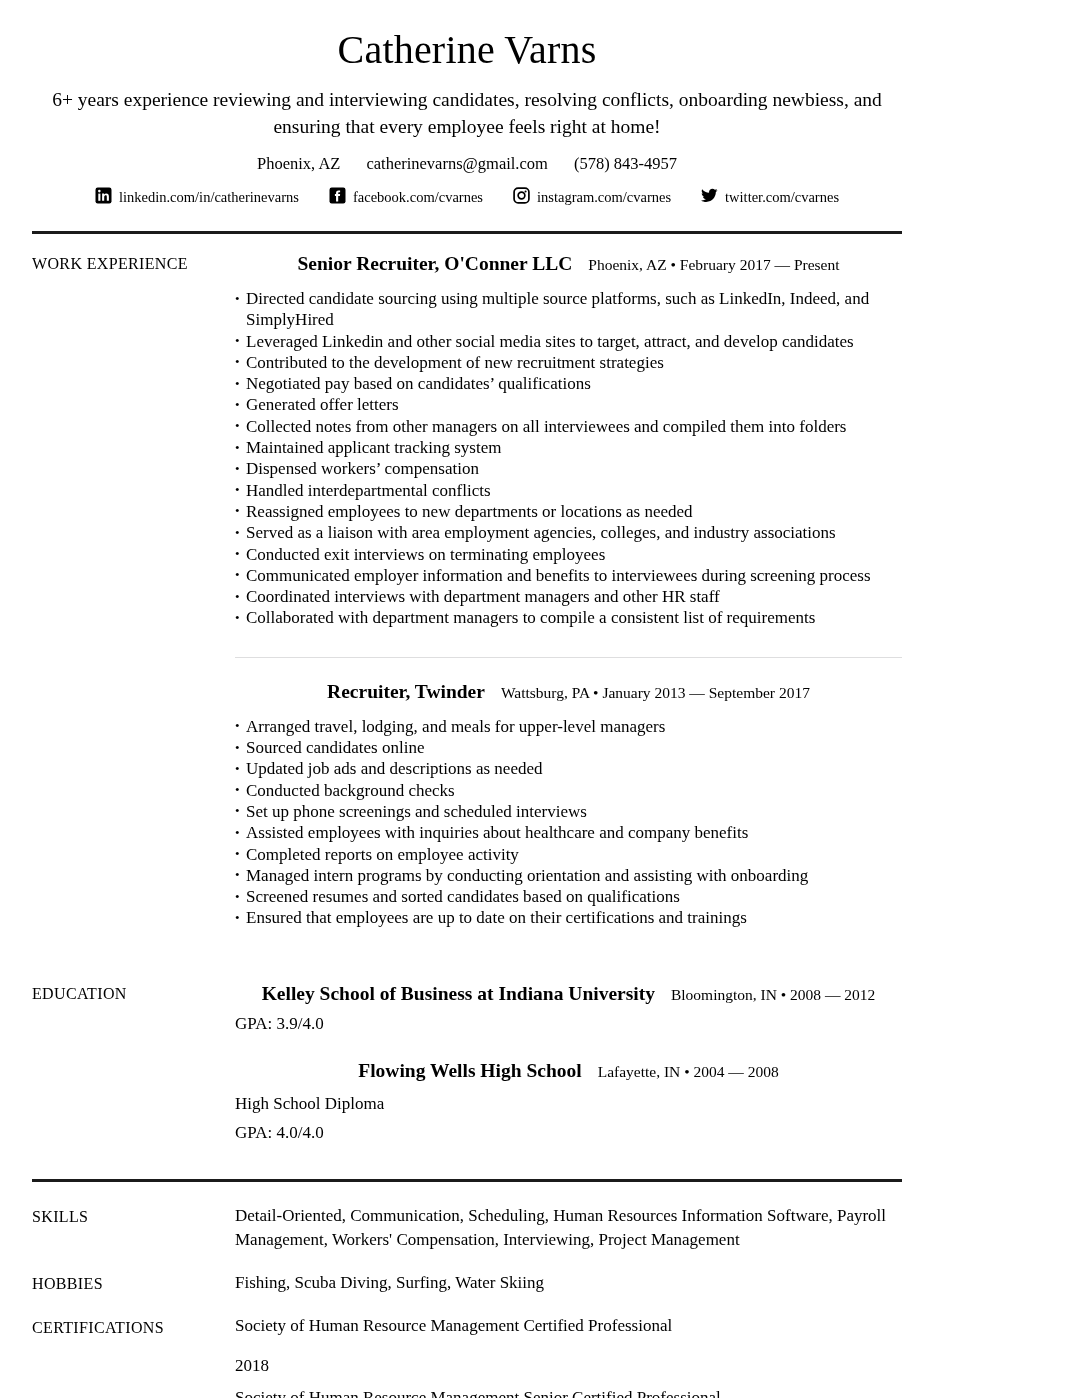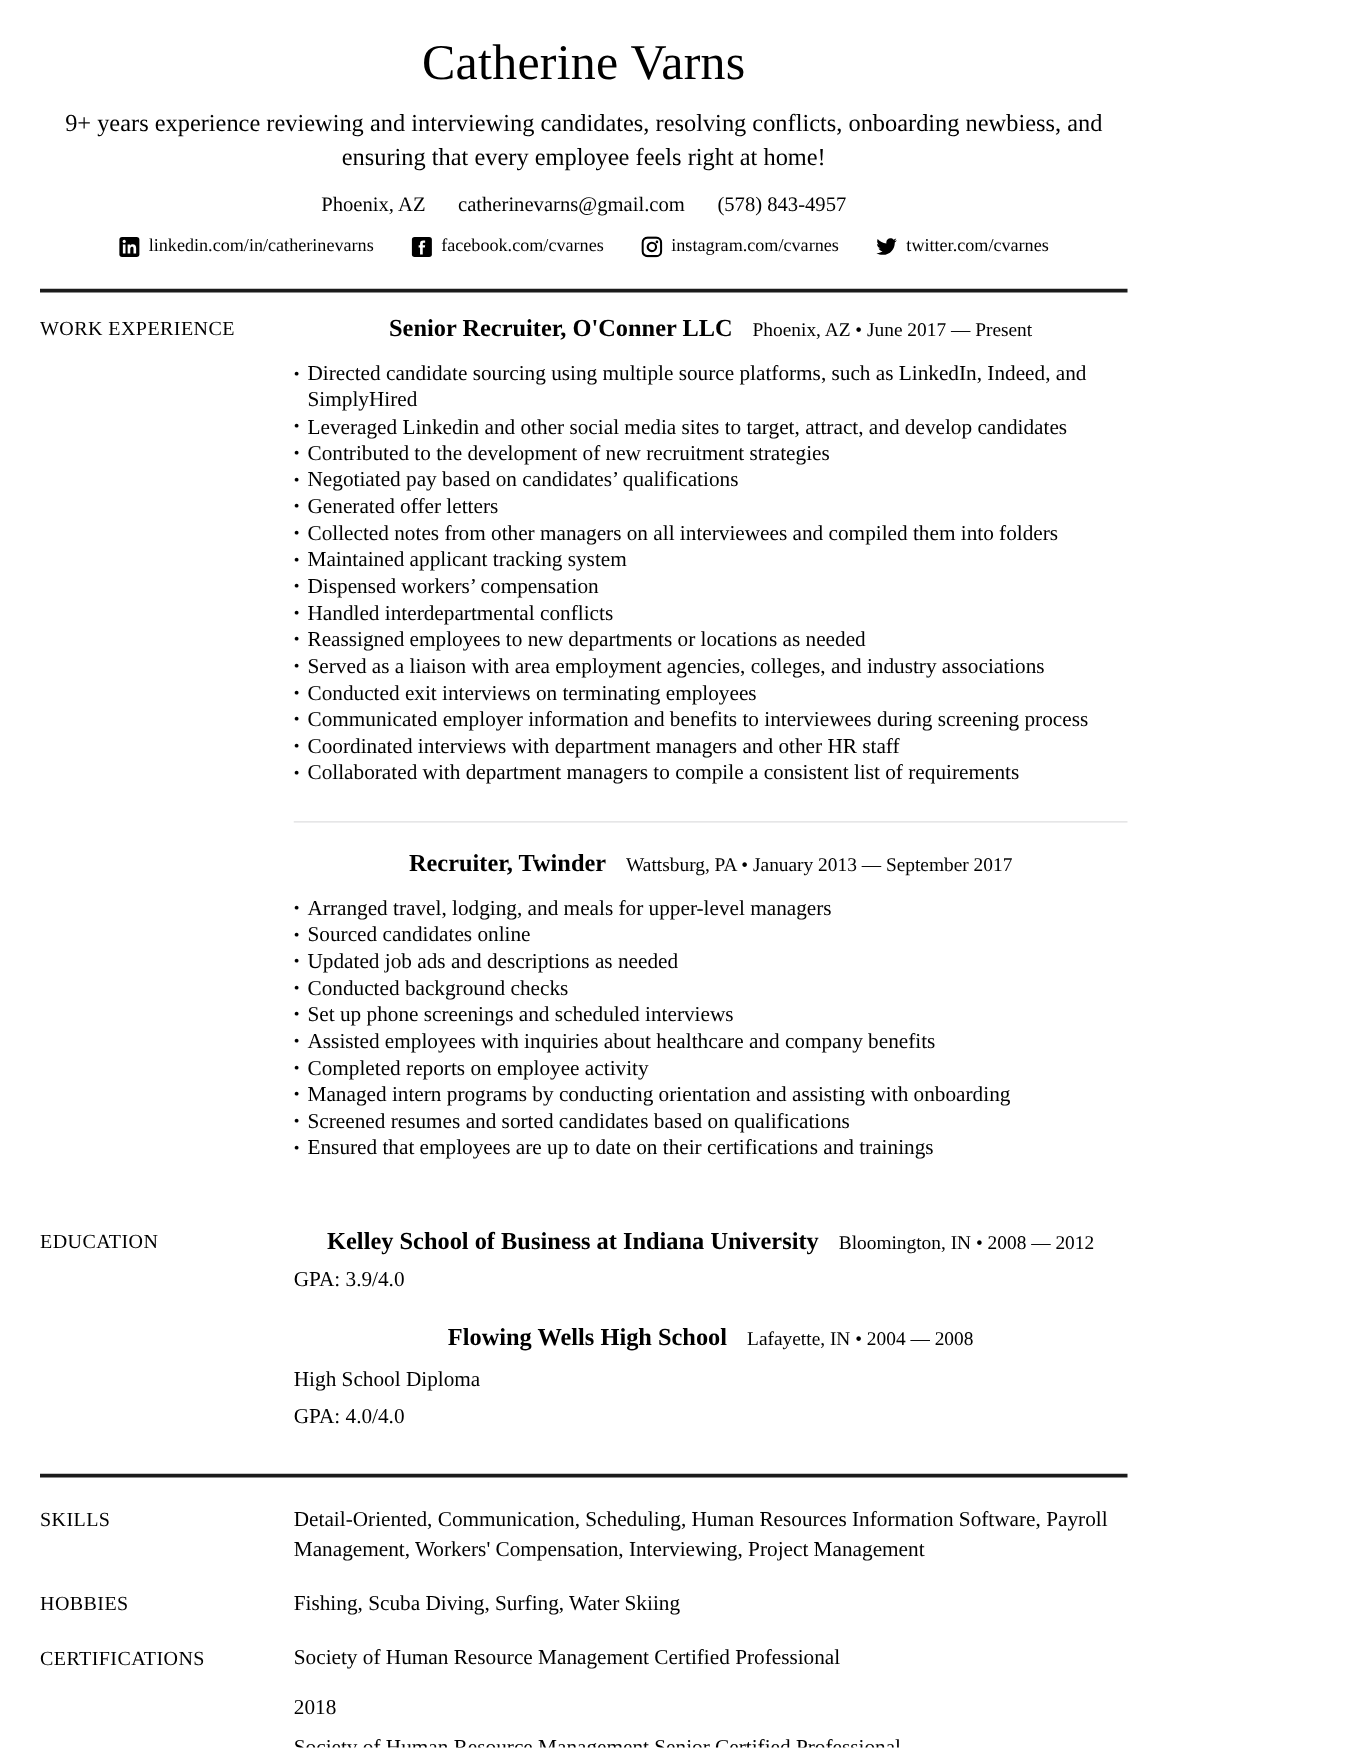--- a/index.html
+++ b/index.html
@@ -52,21 +52,20 @@
     margin-top: 12px;
     display: flex;
     justify-content: center;
     align-items: center;
     gap: 30px;
     font-size: 14.5px;
     line-height: 20px;
   }
   .social-item {
     display: flex;
-    align-items: center;
     gap: 7px;
     white-space: nowrap;
   }
   .social-item .ico {
     display: inline-flex;
     width: 17px;
     height: 17px;
     flex: 0 0 17px;
     align-items: center;
     justify-content: center;
@@ -159,21 +158,21 @@
     line-height: 23.5px;
   }
 </style>
 </head>
 <body>
 
 <div class="page">
 
   <div class="header">
     <div class="name">Catherine Varns</div>
-    <div class="summary">9+ years experience reviewing and interviewing candidates, resolving conflicts, onboarding newbiess, and ensuring that every employee feels right at home!</div>
+    <div class="summary">6+ years experience reviewing and interviewing candidates, resolving conflicts, onboarding newbiess, and ensuring that every employee feels right at home!</div>
 
     <div class="contact-line">
       <span>Phoenix, AZ</span>
       <span>catherinevarns@gmail.com</span>
       <span>(578) 843-4957</span>
     </div>
 
     <div class="social-line">
 
       <span class="social-item">
@@ -223,21 +222,21 @@
 
   <div style="margin-top:24px" class="rule-heavy"></div>
 
   <div class="section" style="margin-top:17px">
     <div class="sec-label">WORK EXPERIENCE</div>
     <div class="sec-body">
 
       <div>
         <div class="entry-head">
           <div class="entry-title">Senior Recruiter, O'Conner LLC</div>
-          <div class="entry-meta">Phoenix, AZ • June 2017 — Present</div>
+          <div class="entry-meta">Phoenix, AZ • February 2017 — Present</div>
         </div>
         <ul class="bullets">
           <li>Directed candidate sourcing using multiple source platforms, such as LinkedIn, Indeed, and SimplyHired</li>
           <li>Leveraged Linkedin and other social media sites to target, attract, and develop candidates</li>
           <li>Contributed to the development of new recruitment strategies</li>
           <li>Negotiated pay based on candidates’ qualifications</li>
           <li>Generated offer letters</li>
           <li>Collected notes from other managers on all interviewees and compiled them into folders</li>
           <li>Maintained applicant tracking system</li>
           <li>Dispensed workers’ compensation</li>

